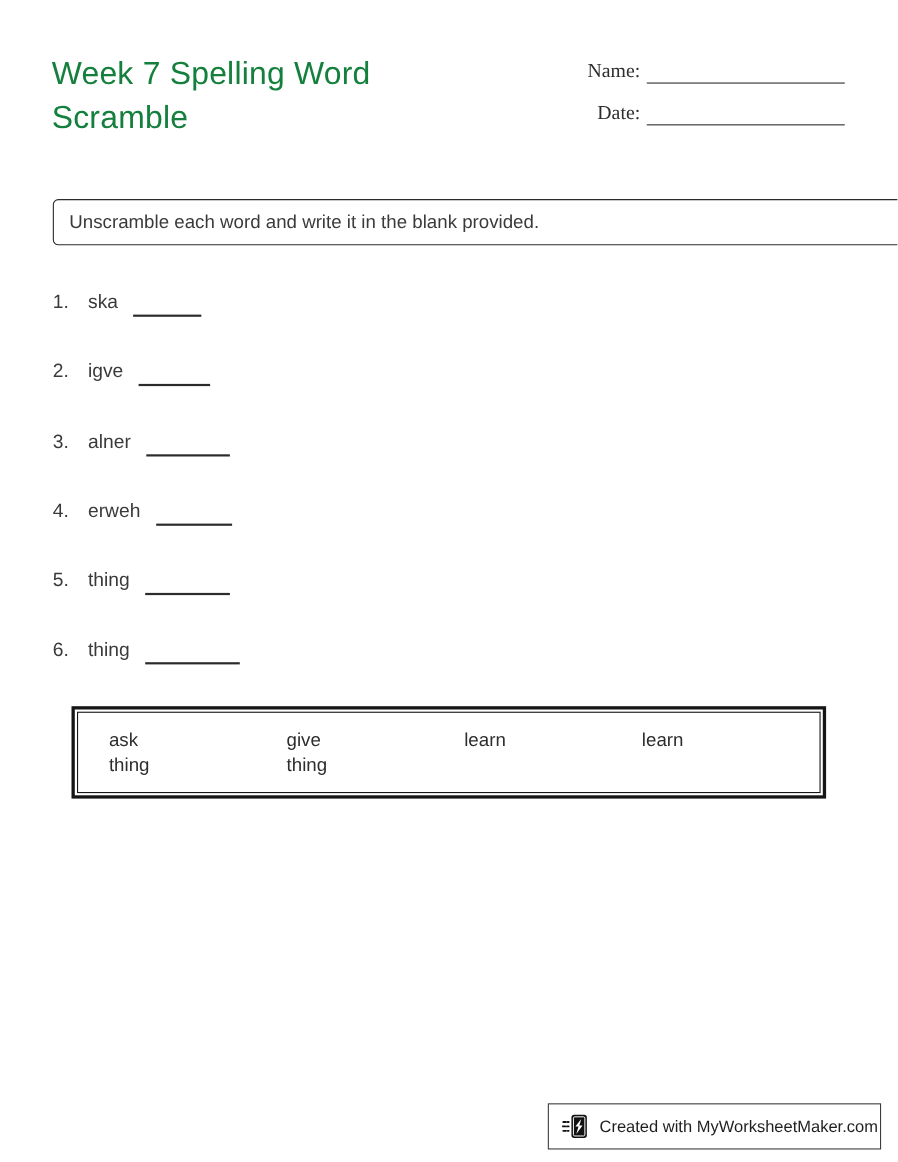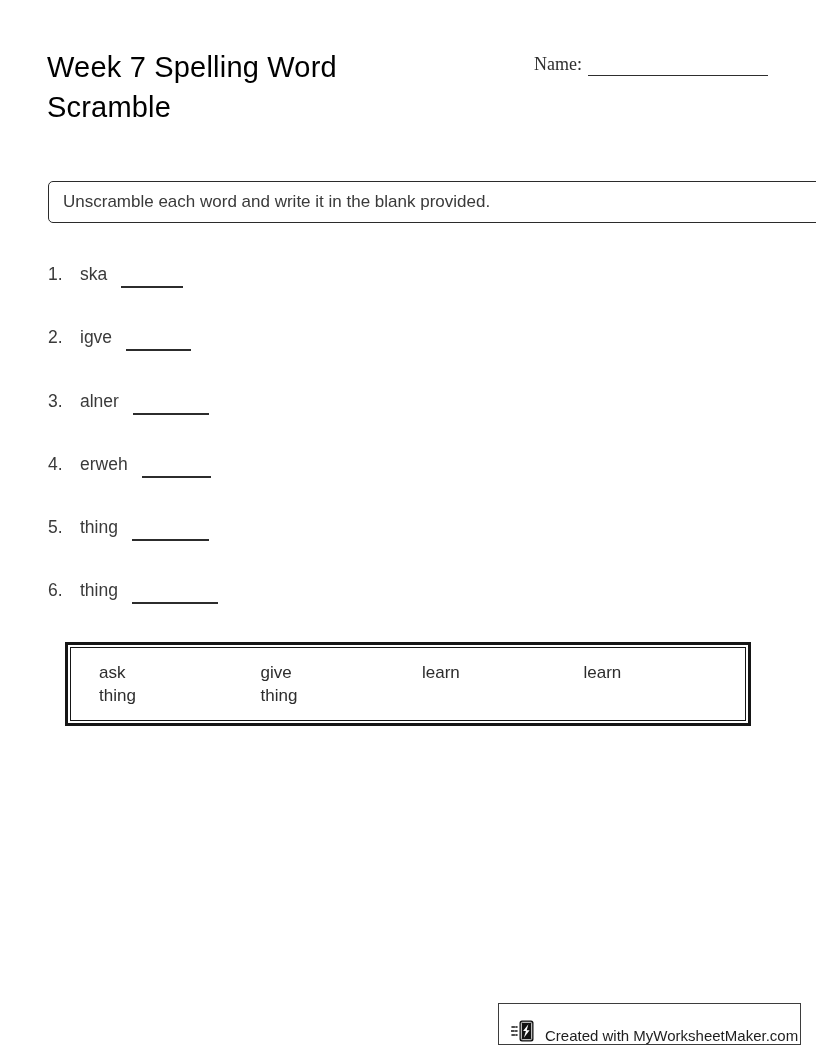--- a/index.html
+++ b/index.html
@@ -16,21 +16,21 @@
 
   
   .title {
     position: absolute;
     left: 47px;
     top: 47px;
     width: 385px;
     font-size: 29px;
     font-weight: 400;
     line-height: 40px;
-    color: #000000;
+    color: #15803d;
     letter-spacing: 0.2px;
   }
   .fields {
     position: absolute;
     top: 52px;
     left: 531px;
     width: 237px;
     font-family: "Liberation Serif", serif;
   }
   .field-row {
@@ -121,39 +121,43 @@
   
   .credit {
     position: absolute;
     left: 498px;
     top: 1003px;
     width: 303px;
     height: 42px;
     border: 1.5px solid #3d3d3d;
     background: #ffffff;
     display: flex;
-    align-items: flex-end;
+    align-items: center;
     padding: 0 12px;
     gap: 8px;
     font-size: 15px;
     color: #1e1e1e;
     white-space: nowrap;
   }
   .credit svg { flex: 0 0 auto; display: block; }
 </style>
 </head>
 <body>
 
 <div class="page">
 
   <h1 class="title">Week 7 Spelling Word Scramble</h1>
 
   <div class="fields">
     <div class="field-row">
       <span class="field-label">Name:</span>
+      <span class="field-line"></span>
+    </div>
+    <div class="field-row">
+      <span class="field-label">Date:</span>
       <span class="field-line"></span>
     </div>
   </div>
 
   <div class="instruction-box">
     <span>Unscramble each word and write it in the blank provided.</span>
   </div>
 
   <ol class="items">
     <li class="item">

